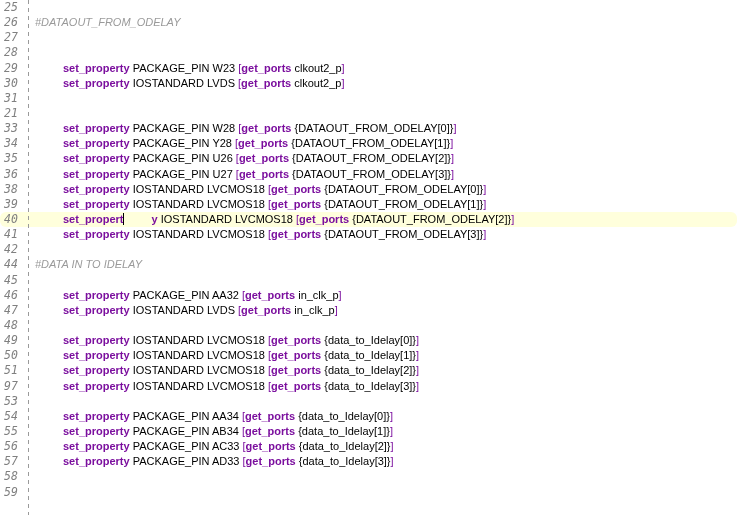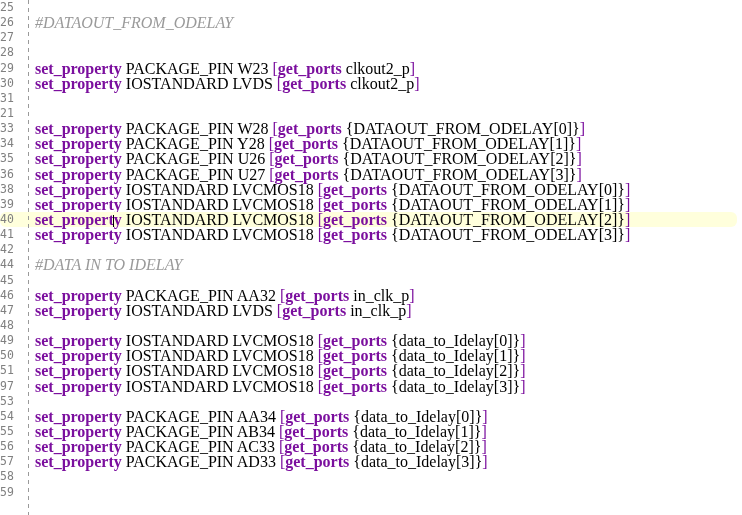--- a/index.html
+++ b/index.html
@@ -53,40 +53,42 @@
     background: #ffffdc;
     width: 737px;
     border-radius: 6px;
   }
 
   .lineno {
     position: absolute;
     left: 0;
     top: 0;
     width: 22px;
-    text-align: left;
+    text-align: center;
     color: #808080;
     font-size: 11.5px;
     font-family: "DejaVu Sans Mono", "Liberation Mono", monospace;
     letter-spacing: 0px;
+    font-style: italic;
   }
 
   .code {
     position: absolute;
     left: 35px;
     top: 0;
     white-space: pre;
-    font-size: 16px;
+    font-size: 11px;
     color: #000000;
-    font-family: Liberation Serif, serif;
+    font-family: Liberation Sans, sans-serif;
   }
 
   .kw {
     color: #7b0f9e;
     font-weight: bold;
+    margin-left: 28px;
   }
   .fn {
     color: #7b0f9e;
     font-weight: bold;
   }
   .brk {
     color: #7b0f9e;
   }
   .cm {
     color: #9a9a9a;

